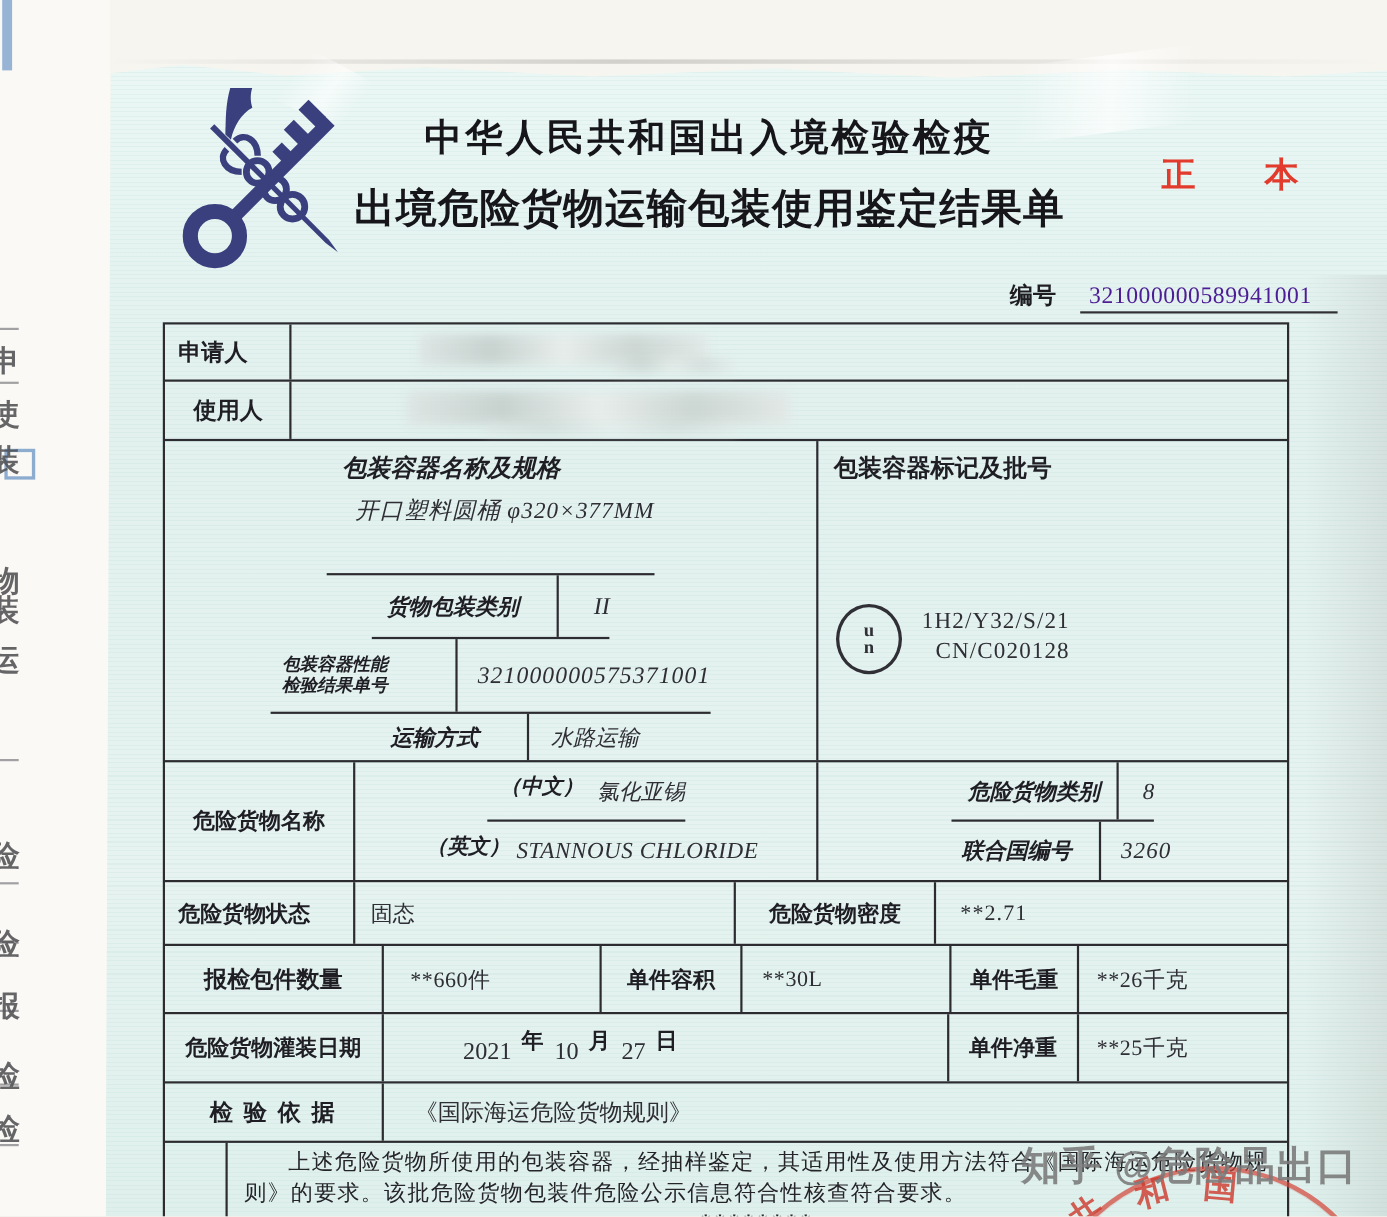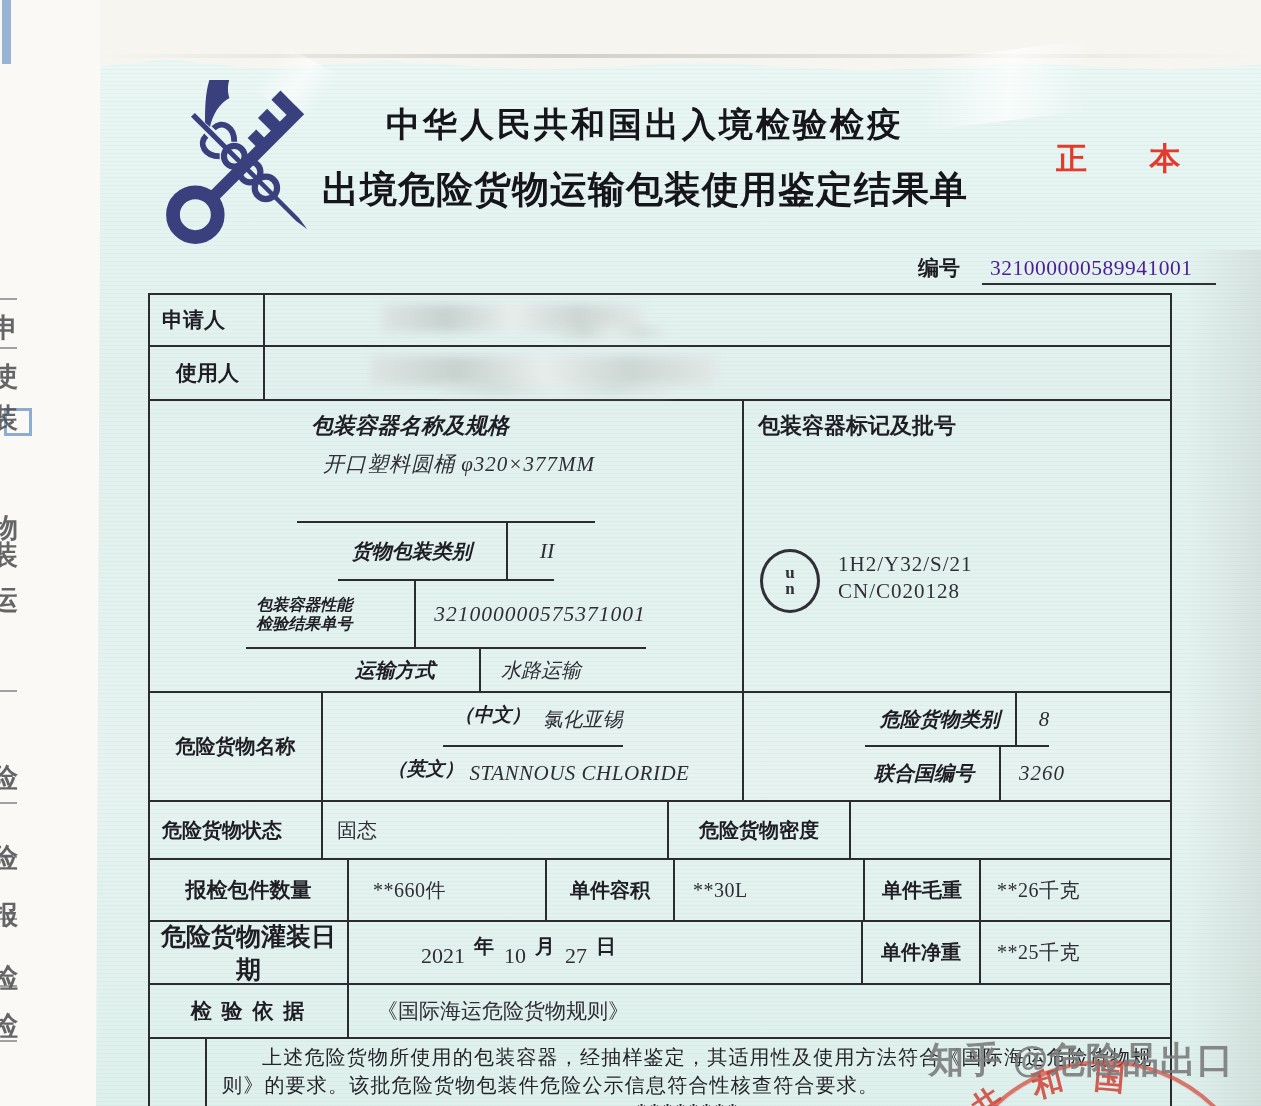--- a/index.html
+++ b/index.html
@@ -58,21 +58,21 @@
     font-family:"Liberation Sans","DejaVu Sans",sans-serif;}
   .val{font-family:"Liberation Serif","DejaVu Serif",serif;color:#2e2e34;font-size:20px;}
   .center{justify-content:center;text-align:center;}
   
   .redact{position:relative;filter:blur(5px);border-radius:3px;
     background:linear-gradient(90deg,#dde5e3 0%,#c7d2cf 25%,#e7edeb 50%,#ccd6d3 75%,#e2e9e7 100%);}
   
   .un-circle{position:absolute;width:54px;height:58px;border:3px solid #2f2f35;border-radius:50%;
     display:flex;flex-direction:column;align-items:center;justify-content:center;
     font-size:17px;font-weight:bold;line-height:.95;color:#2f2f35;}
-  .un-text{position:absolute;font-size:21px;line-height:1.3;color:#2f2f35;letter-spacing:1px;}
+  .un-text{position:absolute;font-size:21px;line-height:1.3;color:#2f2f35;letter-spacing:1px;text-align:right;}
   
   .date-num{font-size:22px;position:relative;top:3px;color:#2e2e34;}
   .date-unit{font-weight:bold;font-size:20px;position:relative;top:-6px;margin:0 10px 0 9px;
     font-family:"Liberation Sans","DejaVu Sans",sans-serif;color:#1e1e24;}
   
   .conclusion-text{padding:5px 16px 0 15px;text-indent:2em;font-size:20px;line-height:1.38;
     letter-spacing:1.2px;color:#242429;}
   .stars{text-align:center;font-size:20px;letter-spacing:3px;font-weight:bold;color:#2a2a2f;margin-top:1px;}
   
   .watermark{position:absolute;left:928px;top:1036px;font-size:36px;font-weight:bold;
@@ -231,33 +231,34 @@
           <div class="c lbl center" style="width:152px">联合国编号</div>
           <div class="c last val" style="flex:1;padding-left:18px;font-size:21px;letter-spacing:1px">3260</div>
         </div>
       </div>
     </div>
 
     <div class="trow" style="height:58px">
       <div class="c lbl" style="width:173px;padding-left:12px">危险货物状态</div>
       <div class="c val" style="width:346px;padding-left:14px">固态</div>
       <div class="c lbl center" style="width:182px">危险货物密度</div>
+      <div class="c last val" style="flex:1;padding-left:22px;letter-spacing:1px">**2.71</div>
     </div>
 
     <div class="trow" style="height:62px">
       <div class="c lbl center" style="width:199px;font-size:21px">报检包件数量</div>
       <div class="c val" style="width:198px;padding-left:24px;letter-spacing:.5px">**660件</div>
       <div class="c lbl center" style="width:128px">单件容积</div>
       <div class="c val" style="width:190px;padding-left:18px;letter-spacing:.5px">**30L</div>
       <div class="c lbl center" style="width:116px">单件毛重</div>
       <div class="c last val" style="flex:1;padding-left:16px;letter-spacing:.5px">**26千克</div>
     </div>
 
     <div class="trow" style="height:63px">
-      <div class="c lbl center" style="width:199px;font-size:25px">危险货物灌装日期</div>
+      <div class="c lbl center" style="width:199px;font-size:20px">危险货物灌装日期</div>
       <div class="c" style="width:514px;padding-left:72px">
         <span class="date-num">2021</span>
         <span class="date-unit">年</span>
         <span class="date-num">10</span>
         <span class="date-unit">月</span>
         <span class="date-num">27</span>
         <span class="date-unit">日</span>
       </div>
       <div class="c lbl center" style="width:118px">单件净重</div>
       <div class="c last val" style="flex:1;padding-left:16px;letter-spacing:.5px">**25千克</div>

